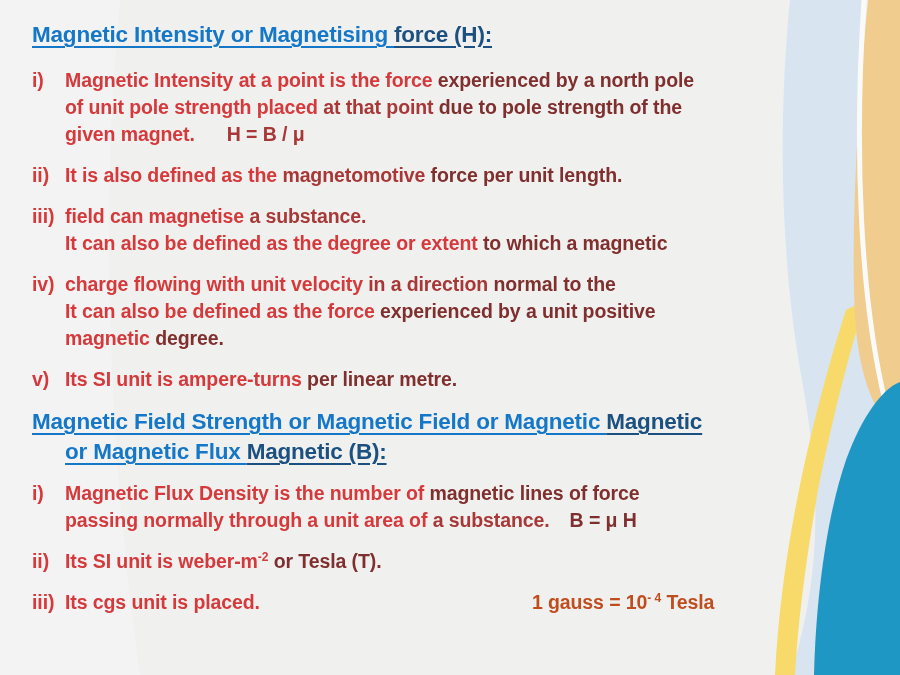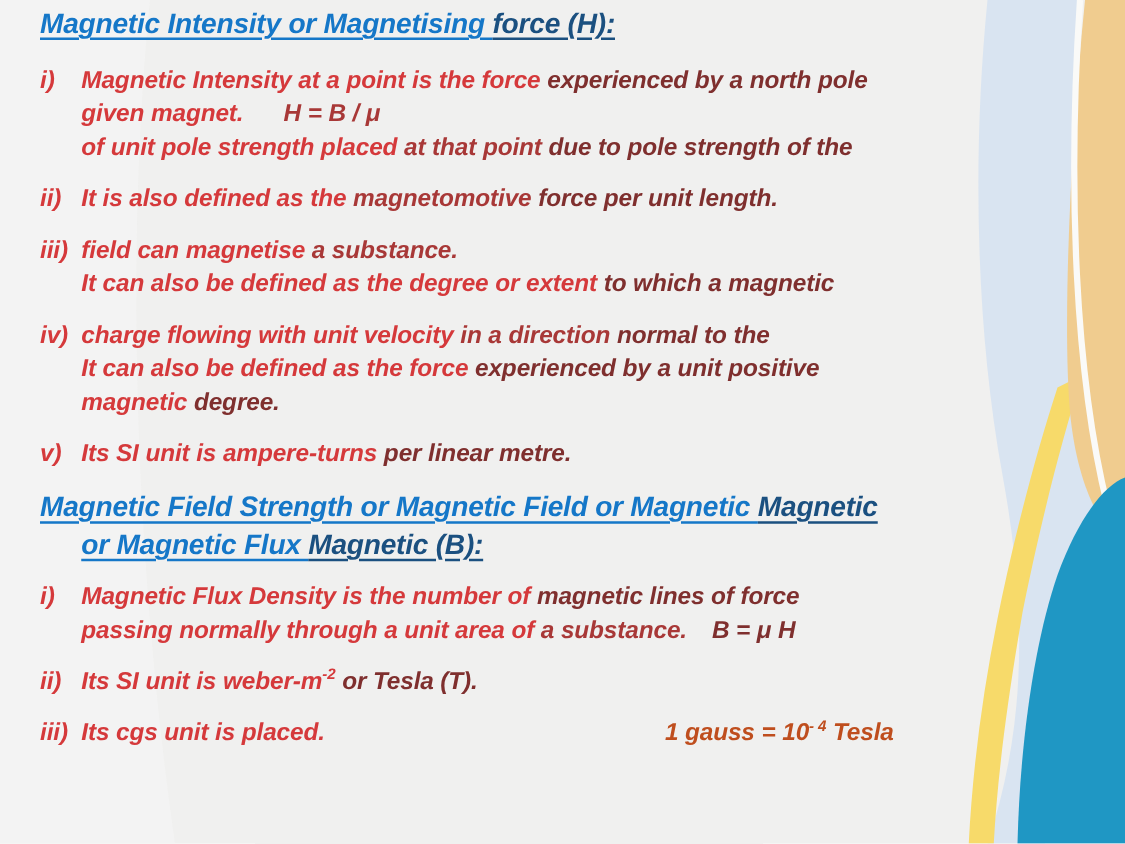--- a/index.html
+++ b/index.html
@@ -5,21 +5,21 @@
   html,body{margin:0;padding:0;}
   .slide{
     position:relative;
     width:900px;height:675px;
     background:var(--bg,#F0F0EF);
     overflow:hidden;
     font-family:"Liberation Sans","DejaVu Sans",sans-serif;
     font-weight:700;
   }
   .decor{position:absolute;top:0;right:0;width:260px;height:675px;}
-  .content{position:absolute;left:32px;top:4px;width:786px;font-style:italic;}
+  .content{position:absolute;left:32px;top:20px;width:786px;}
   .heading{font-size:22.5px;line-height:29px;margin:0 0 18px 0;letter-spacing:-0.2px;}
   .heading.h2{margin:4px 0 13px 0;line-height:30px;}
   .h-line{white-space:pre;}
   .h-line.indent{padding-left:33px;}
   .h-line span{text-decoration:underline;text-decoration-thickness:2px;text-underline-offset:4px;}
   .item{display:flex;margin-bottom:14px;font-size:19.5px;line-height:27px;letter-spacing:-0.1px;}
   .num{flex:0 0 33px;color:var(--red);}
   .txt{flex:1;}
   .line{white-space:pre;}
   .c-red{color:var(--red);text-align:right;}
@@ -55,22 +55,22 @@
   </svg>
 
   <div class="content">
       <div class="heading h1">
         <div class="h-line"><span class="c-blue">Magnetic Intensity or Magnetising </span><span class="c-navy">force (H):</span></div>
       </div>
       <div class="item">
         <span class="num">i)</span>
         <div class="txt">
           <div class="line"><span class="c-red">Magnetic Intensity at a point is the force </span><span class="c-dark">experienced by a north pole</span></div>
+          <div class="line"><span class="c-red">of unit pole strength placed </span><span class="c-mid">at that point </span><span class="c-dark">due to pole strength of the</span></div>
           <div class="line"><span class="c-red">given magnet.</span><span class="c-mid" style="padding-left: 32px;">H = B / μ</span></div>
-          <div class="line"><span class="c-red">of unit pole strength placed </span><span class="c-mid">at that point </span><span class="c-dark">due to pole strength of the</span></div>
         </div>
       </div>
       <div class="item">
         <span class="num">ii)</span>
         <div class="txt">
           <div class="line"><span class="c-red">It is also defined as the </span><span class="c-mid">magnetomotive </span><span class="c-dark">force per unit length.</span></div>
         </div>
       </div>
       <div class="item">
         <span class="num">iii)</span>

